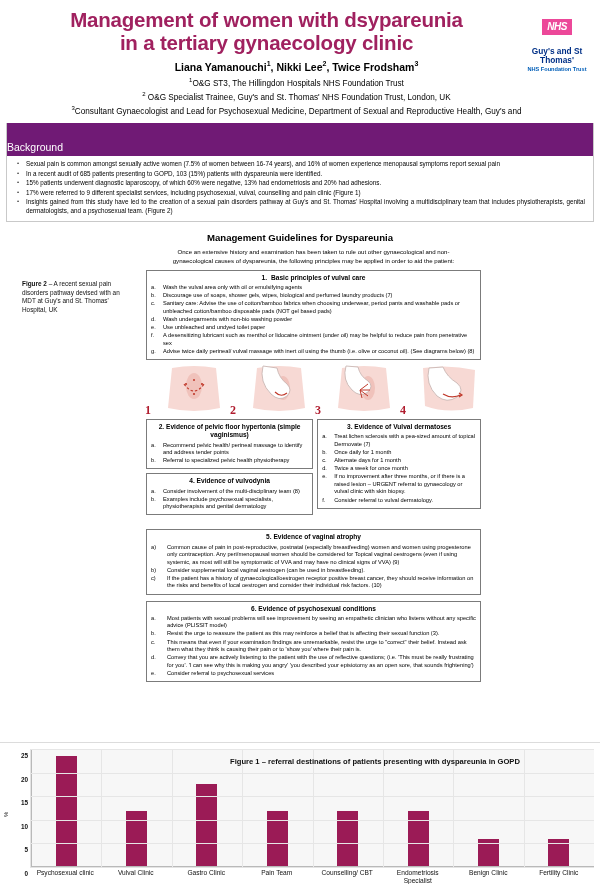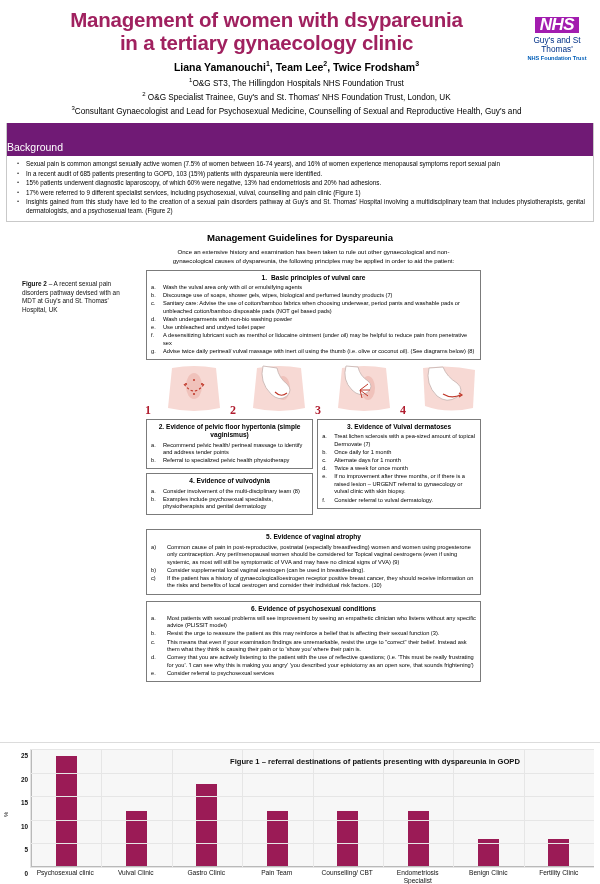--- a/index.html
+++ b/index.html
@@ -22,25 +22,25 @@
   .authors{font-weight:bold;font-size:10.5px;margin-top:6px;}
   .authors sup{font-size:7px;}
   .afflist{font-size:8.2px;line-height:11.4px;margin-top:2px;}
   .afflist div{margin:0;}
   .afflist sup{font-size:6px;}
 
   .nhs-block{
     position:absolute;right:4px;top:16px;width:78px;text-align:center;
   }
   .nhs-badge{
-    background:#a21caf;color:#fff;font-weight:bold;font-style:italic;
-    font-size:17px;letter-spacing:-0.5px;display:inline-block;
+    background:#ec4899;color:#fff;font-weight:bold;font-style:italic;
+    font-size:10px;letter-spacing:-0.5px;display:inline-block;
     padding:1px 5px 2px 5px;line-height:13px;
   }
-  .nhs-name{color:#003087;font-weight:normal;font-size:8.3px;margin-top:2px;line-height:9px;}
+  .nhs-name{color:#003087;font-weight:bold;font-size:8.3px;margin-top:12px;line-height:9px;}
   .nhs-sub{color:#005EB8;font-weight:bold;font-size:5.6px;margin-top:1px;line-height:7px;}
 
   
   .bg-wrap{margin:6px 6px 0 6px;border:1px solid #c9c9c9;border-top:none;}
   .bg-head{
     background:#701a75;color:#fff;
     font-size:10.5px;padding:18px 0 3px 0;
   }
   .bg-body{padding:4px 8px 5px 8px;}
   .bg-body ul{margin:0;padding:0;list-style:none;}
@@ -145,27 +145,27 @@
       <span class="ln">in a tertiary gynaecology clinic</span>
     </div>
 
     <div class="nhs-block">
       <div class="nhs-badge">NHS</div>
       <div class="nhs-name">Guy's and St Thomas'</div>
       <div class="nhs-sub">NHS Foundation Trust</div>
     </div>
 
     <div class="authors">
-      <span>Liana Yamanouchi</span><sup>1</sup><span>, Team Lee</span><sup>2</sup><span>, Twice Frodsham</span><sup>3</sup>
+      <span>Liana Yamanouchi</span><sup>1</sup><span>, Nikki Lee</span><sup>2</sup><span>, Twice Frodsham</span><sup>3</sup>
     </div>
 
     <div class="afflist">
       <div><sup>1</sup><span>O&amp;G ST3, The Hillingdon Hospitals NHS Foundation Trust</span></div>
       <div><sup>2</sup><span> O&amp;G Specialist Trainee, Guy's and St. Thomas' NHS Foundation Trust, London, UK</span></div>
-      <div><sup>3</sup><span>Consultant Gynaecologist and Lead for Psychosexual Medicine, Counselling of Sexual and Reproductive Health, Guy's and</span></div>
+      <div><sup>3</sup><span>Consultant Gynaecologist and Lead for Psychosexual Medicine, Department of Sexual and Reproductive Health, Guy's and</span></div>
     </div>
   </div>
 
   <div class="bg-wrap">
     <div class="bg-head">Background</div>
     <div class="bg-body">
       <ul>
         <li>Sexual pain is common amongst sexually active women (7.5%  of women between 16-74 years), and 16% of women experience menopausal symptoms report sexual pain</li>
         <li>In a recent audit of 685 patients presenting to GOPD, 103 (15%) patients with dyspareunia were identified.</li>
         <li>15% patients underwent diagnostic laparoscopy, of which 60% were negative, 13% had endometriosis and 20% had adhesions.</li>

